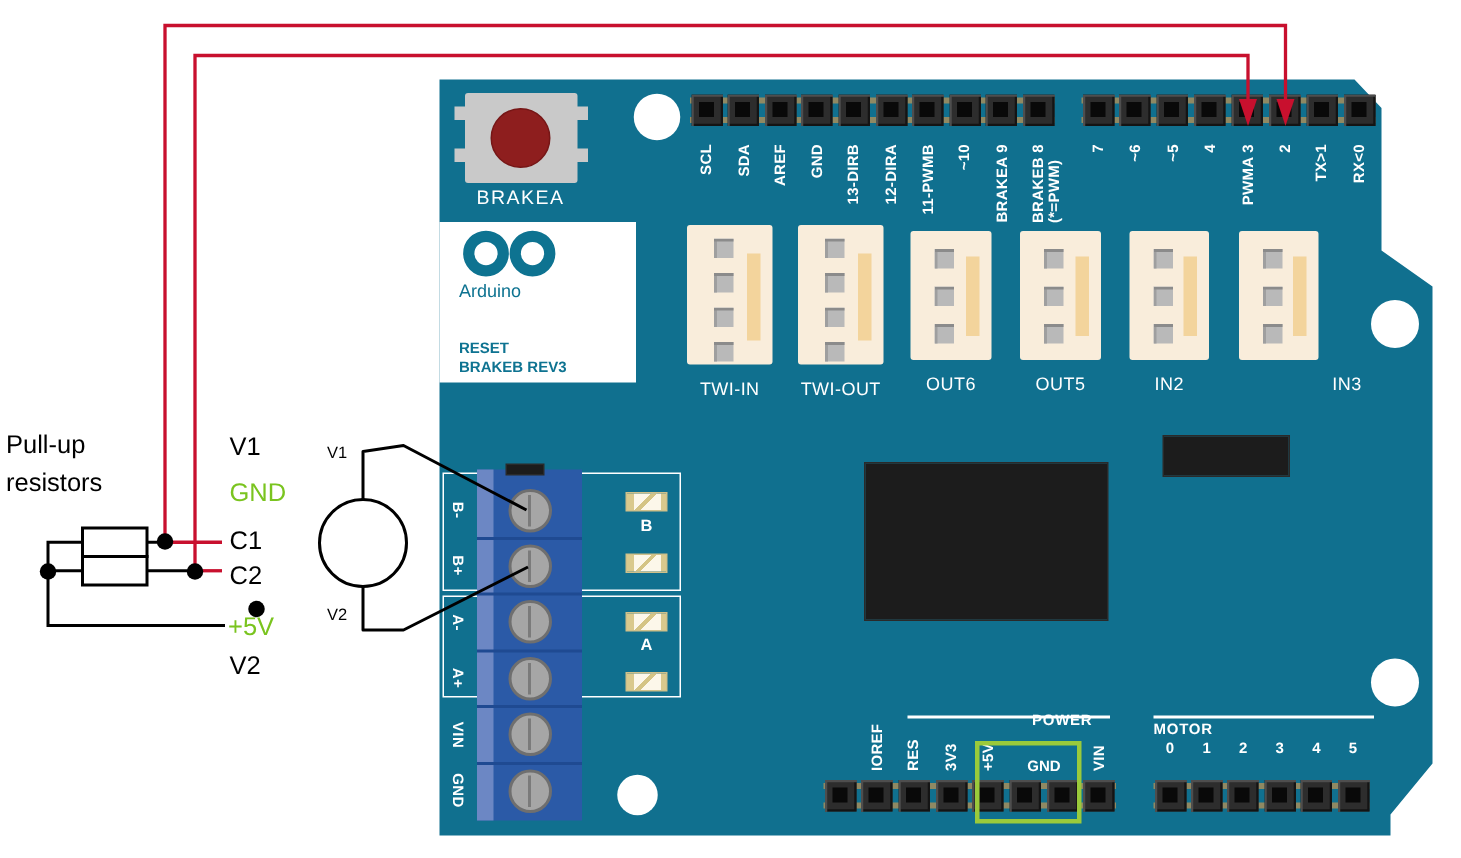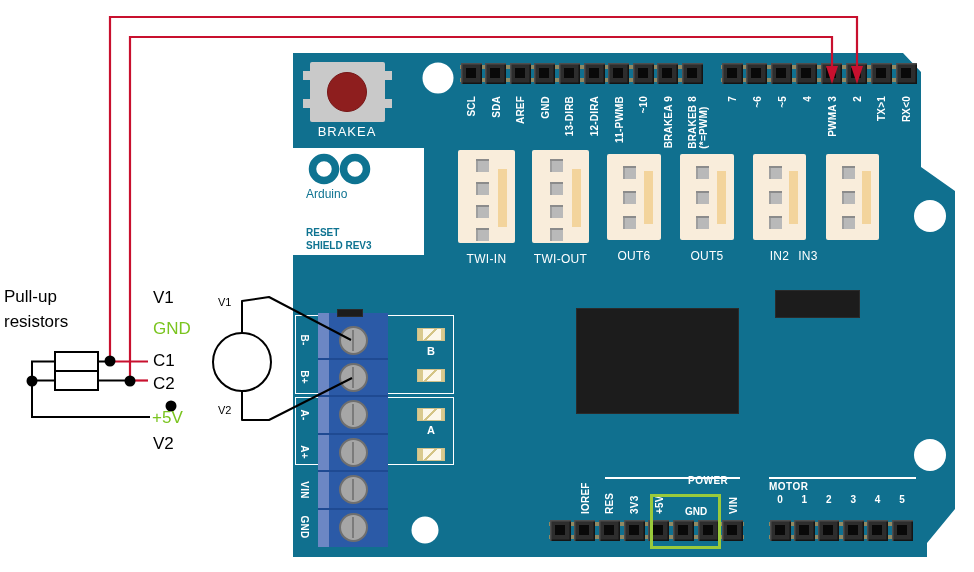--- a/index.html
+++ b/index.html
@@ -96,21 +96,21 @@
     <div id="logo-panel"></div>
     <svg class="abs" style="left:306px;top:151px;z-index:2" width="68" height="36" viewBox="0 0 68 36">
       <circle cx="18" cy="18" r="11.5" fill="none" stroke="#0e7391" stroke-width="7.5"></circle>
       <circle cx="49" cy="18" r="11.5" fill="none" stroke="#0e7391" stroke-width="7.5"></circle>
       <line x1="13" y1="18" x2="23" y2="18" stroke="#fff" stroke-width="2.6"></line>
       <line x1="44" y1="18" x2="54" y2="18" stroke="#fff" stroke-width="2.6"></line>
       <line x1="49" y1="13" x2="49" y2="23" stroke="#fff" stroke-width="2.6"></line>
     </svg>
     <div id="brand" class="teal-text">Arduino</div>
     <div id="prod1" class="teal-text">RESET</div>
-    <div id="prod2" class="teal-text">SHIELD REV3</div>
+    <div id="prod2" class="teal-text">BRAKEB REV3</div>
 
     <div class="chip" style="left:577px;top:309px;width:161px;height:104px"></div>
     <div class="chip" style="left:776px;top:291px;width:83px;height:26px"></div>
 
     <div class="fusebox" style="left:295px;top:315px;width:157px;height:77px"></div>
     <div class="fusebox" style="left:295px;top:397px;width:157px;height:66px"></div>
     <div class="fuse" style="left:417px;top:328px"></div>
     <div class="fuse" style="left:417px;top:369px"></div>
     <div class="fuse" style="left:417px;top:408px"></div>
     <div class="fuse" style="left:417px;top:448px"></div>
@@ -229,21 +229,21 @@
       <div class="cstripe" style="left: 789px; top: 171px; width: 9px; height: 53px;"></div>
       <div class="cpin" style="left: 769px; top: 166px;"></div>
       <div class="cpin" style="left: 769px; top: 191px;"></div>
       <div class="cpin" style="left: 769px; top: 216px;"></div>
       <div class="clabel" style="left: 744.5px; top: 249px;">IN2</div>
       <div class="connector" style="left: 826px; top: 154px; width: 53px; height: 86px;"></div>
       <div class="cstripe" style="left: 862px; top: 171px; width: 9px; height: 53px;"></div>
       <div class="cpin" style="left: 842px; top: 166px;"></div>
       <div class="cpin" style="left: 842px; top: 191px;"></div>
       <div class="cpin" style="left: 842px; top: 216px;"></div>
-      <div class="clabel" style="left: 773px; top: 249px; text-align: center;">IN3</div>
+      <div class="clabel" style="left: 863px; top: 249px; text-align: center;">IN3</div>
       <div class="tdivider" style="left: 318px; top: 358px;"></div>
       <div class="screw" style="left: 338.5px; top: 325.5px;"></div>
       <div class="vlabel-term" style="left: 310px; top: 340px;">B-</div>
       <div class="tdivider" style="left: 318px; top: 395.4px;"></div>
       <div class="screw" style="left: 338.5px; top: 362.9px;"></div>
       <div class="vlabel-term" style="left: 310px; top: 377.4px;">B+</div>
       <div class="tdivider" style="left: 318px; top: 432.8px;"></div>
       <div class="screw" style="left: 338.5px; top: 400.3px;"></div>
       <div class="vlabel-term" style="left: 310px; top: 414.8px;">A-</div>
       <div class="tdivider" style="left: 318px; top: 470.2px;"></div>

